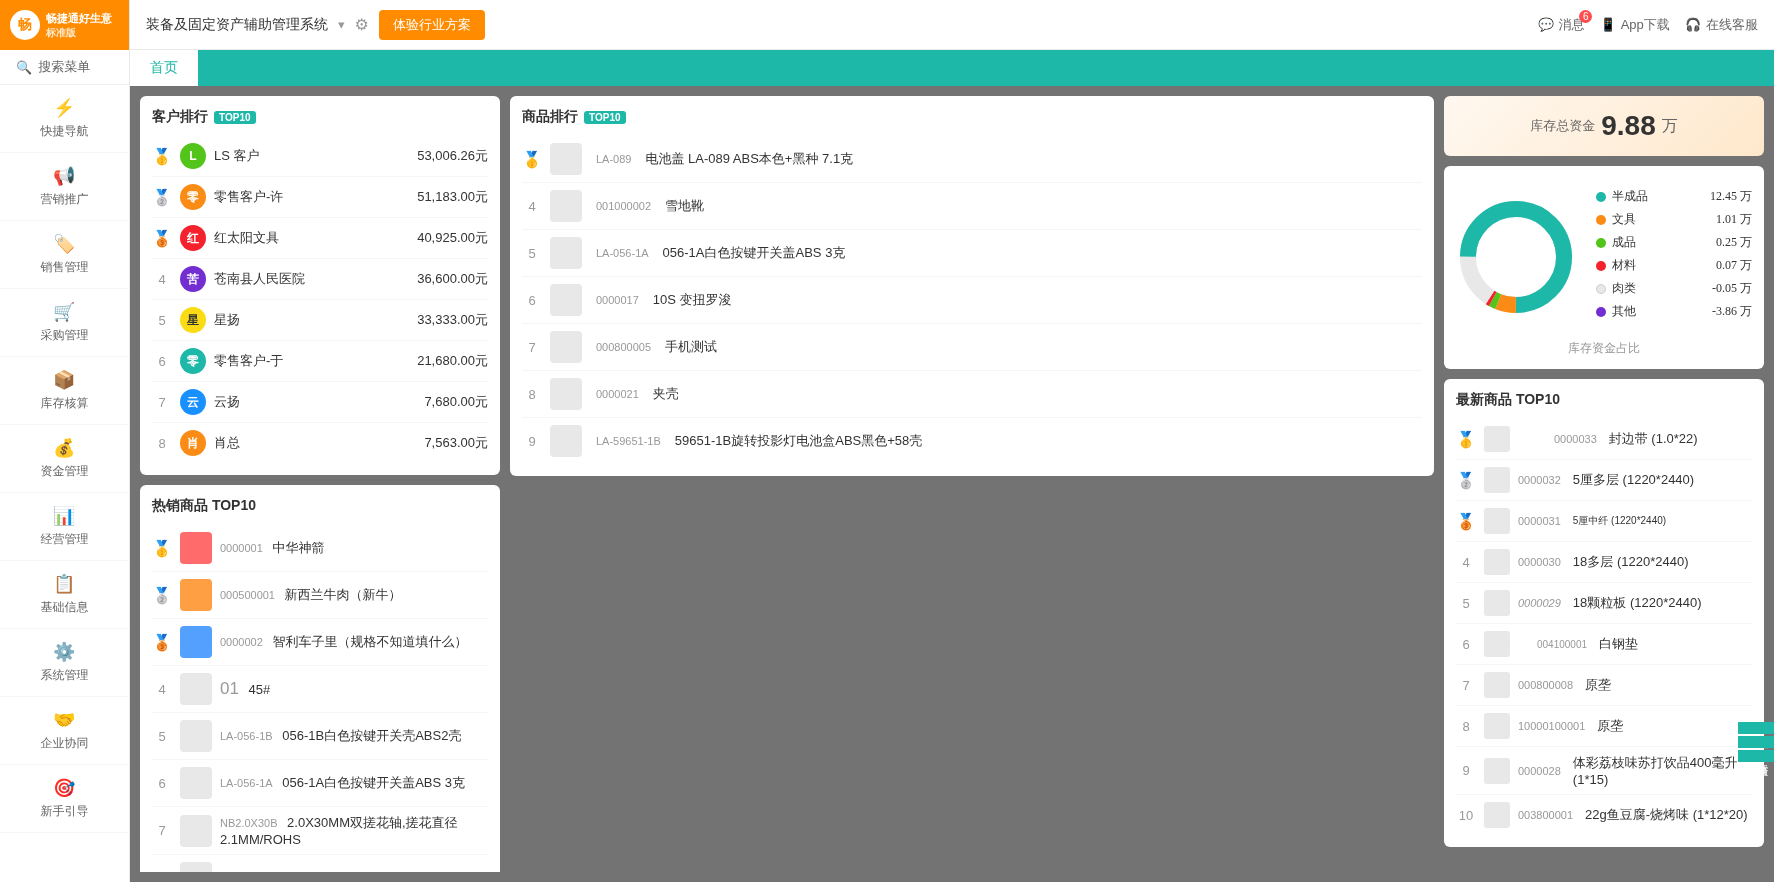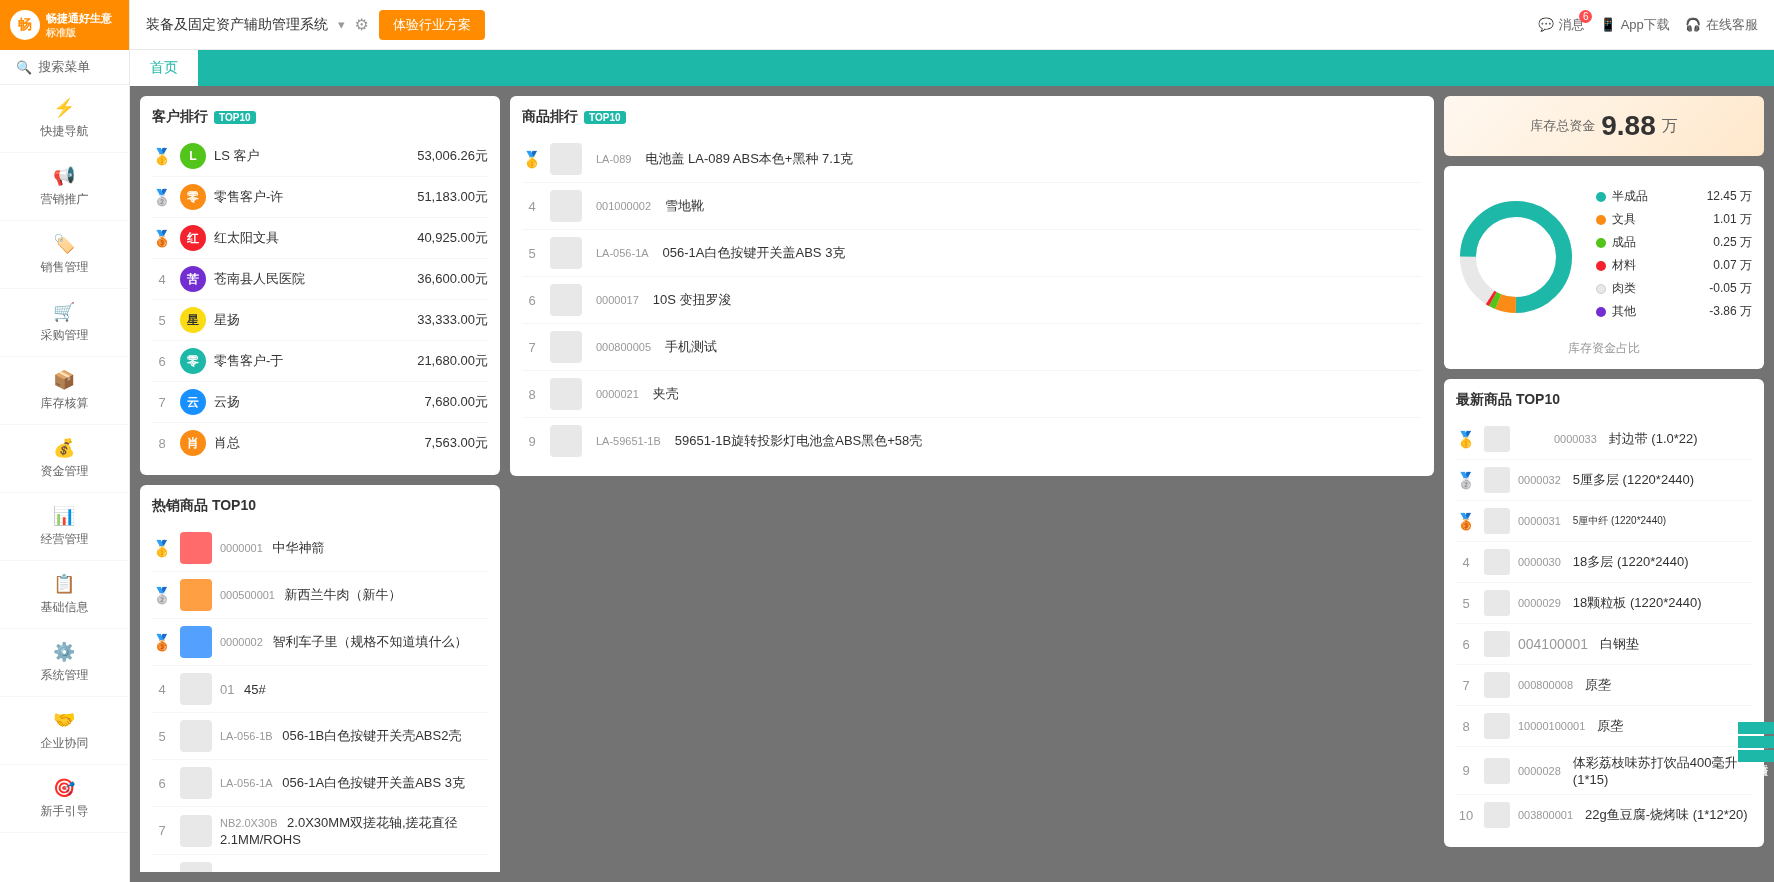--- a/index.html
+++ b/index.html
@@ -234,21 +234,21 @@
       display: flex;
       align-items: center;
       gap: 20px;
       padding: 10px 0;
     }
     .donut-chart {
       width: 120px;
       height: 120px;
       flex-shrink: 0;
     }
-    .legend-list { flex: 1; }
+    .legend-list { flex: 1; font-family: Liberation Serif, serif; }
     .legend-item {
       display: flex;
       align-items: center;
       gap: 6px;
       margin-bottom: 6px;
       font-size: 12px;
     }
     .legend-dot {
       width: 10px; height: 10px;
       border-radius: 50%;
@@ -509,21 +509,21 @@
           <div class="product-info">
             <span style="color:#999;font-size:11px;">0000002</span>
             <span style="margin-left:6px;color:#333;font-size:13px;">智利车子里（规格不知道填什么）</span>
           </div>
         </div>
 
         <div class="product-item">
           <span class="rank-num">4</span>
           <div class="product-thumb-placeholder"></div>
           <div class="product-info">
-            <span style="color:#999;font-size:13px;margin-top:20px;">01</span>
+            <span style="color:#999;font-size:17px;margin-top:20px;">01</span>
             <span style="margin-left:6px;color:#333;font-size:13px;">45#</span>
           </div>
         </div>
 
         <div class="product-item">
           <span class="rank-num">5</span>
           <div class="product-thumb-placeholder"></div>
           <div class="product-info">
             <span style="color:#999;font-size:11px;">LA-056-1B</span>
             <span style="margin-left:6px;color:#333;font-size:13px;">056-1B白色按键开关壳ABS2壳</span>
@@ -699,27 +699,27 @@
         </div>
         <div class="new-product-item">
           <span class="np-rank">4</span>
           <div class="np-thumb"></div>
           <span style="color:#999;font-size:11px;">0000030</span>
           <span style="color:#333;font-size:13px;margin-left:4px;">18多层 (1220*2440)</span>
         </div>
         <div class="new-product-item">
           <span class="np-rank">5</span>
           <div class="np-thumb"></div>
-          <span style="color:#999;font-size:11px;">0000029</span>
+          <span style="color:#999;font-size:11px;font-style:italic;">0000029</span>
           <span style="color:#333;font-size:13px;margin-left:4px;">18颗粒板 (1220*2440)</span>
         </div>
         <div class="new-product-item">
           <span class="np-rank">6</span>
           <div class="np-thumb"></div>
-          <span style="color:#999;font-size:14px;">004100001</span>
+          <span style="color:#999;font-size:10px;margin-left:19px;">004100001</span>
           <span style="color:#333;font-size:13px;margin-left:4px;">白钢垫</span>
         </div>
         <div class="new-product-item">
           <span class="np-rank">7</span>
           <div class="np-thumb"></div>
           <span style="color:#999;font-size:11px;">000800008</span>
           <span style="color:#333;font-size:13px;margin-left:4px;">原垄</span>
         </div>
         <div class="new-product-item">
           <span class="np-rank">8</span>

